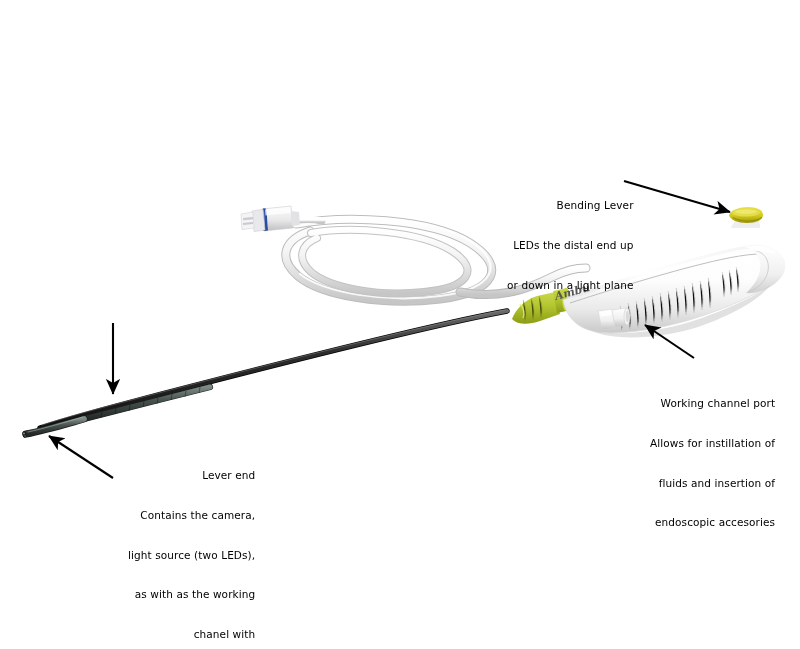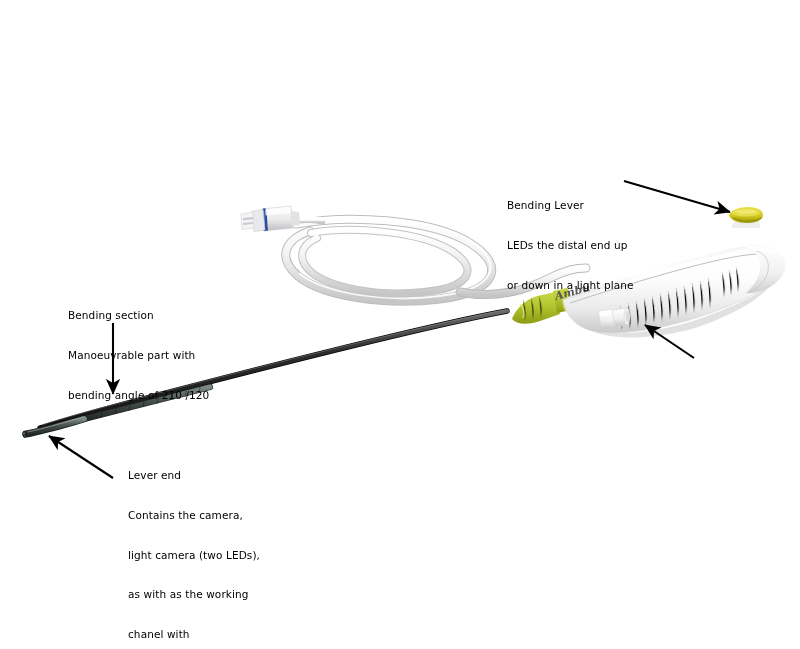--- a/index.html
+++ b/index.html
@@ -19,20 +19,21 @@
     overflow: hidden;
   }
   .annotation {
     position: absolute;
     font-family: "DejaVu Sans", sans-serif;
     font-size: 10.5px;
     line-height: 13.2px;
     color: #000000;
     white-space: pre;
     letter-spacing: 0.1px;
+    text-align: right;
   }
   .anno-line {
     display: block;
   }
   svg.overlay {
     position: absolute;
     left: 0;
     top: 0;
     width: 800px;
     height: 649px;
@@ -298,28 +299,29 @@
 
     <line x1="113" y1="478" x2="49" y2="436" stroke="#000000" stroke-width="2.1" marker-end="url(#ah)"></line>
   </svg>
 
   <div class="annotation" style="left:507px; top:173px;">
     <span class="anno-line">Bending Lever</span>
     <span class="anno-line">LEDs the distal end up</span>
     <span class="anno-line">or down in a light plane</span>
   </div>
 
-  <div class="annotation" style="left:68px; top:283px;">
-    <span class="anno-line">Bending section</span>
-    <span class="anno-line">Manoeuvrable part with</span>
-    <span class="anno-line">bending angle of 210 /120</span>
+
+  <div class="annotation" style="left:650px; top:371px;">
+    <span class="anno-line">Working channel port</span>
+    <span class="anno-line">Allows for instillation of</span>
+    <span class="anno-line">fluids and insertion of</span>
+    <span class="anno-line">endoscopic accesories</span>
   </div>
-
 
   <div class="annotation" style="left:128px; top:443px;">
     <span class="anno-line">Lever end</span>
     <span class="anno-line">Contains the camera,</span>
-    <span class="anno-line">light camera (two LEDs),</span>
+    <span class="anno-line">light source (two LEDs),</span>
     <span class="anno-line">as with as the working</span>
     <span class="anno-line">chanel with</span>
   </div>
 
 </div>
 
 </body></html>

